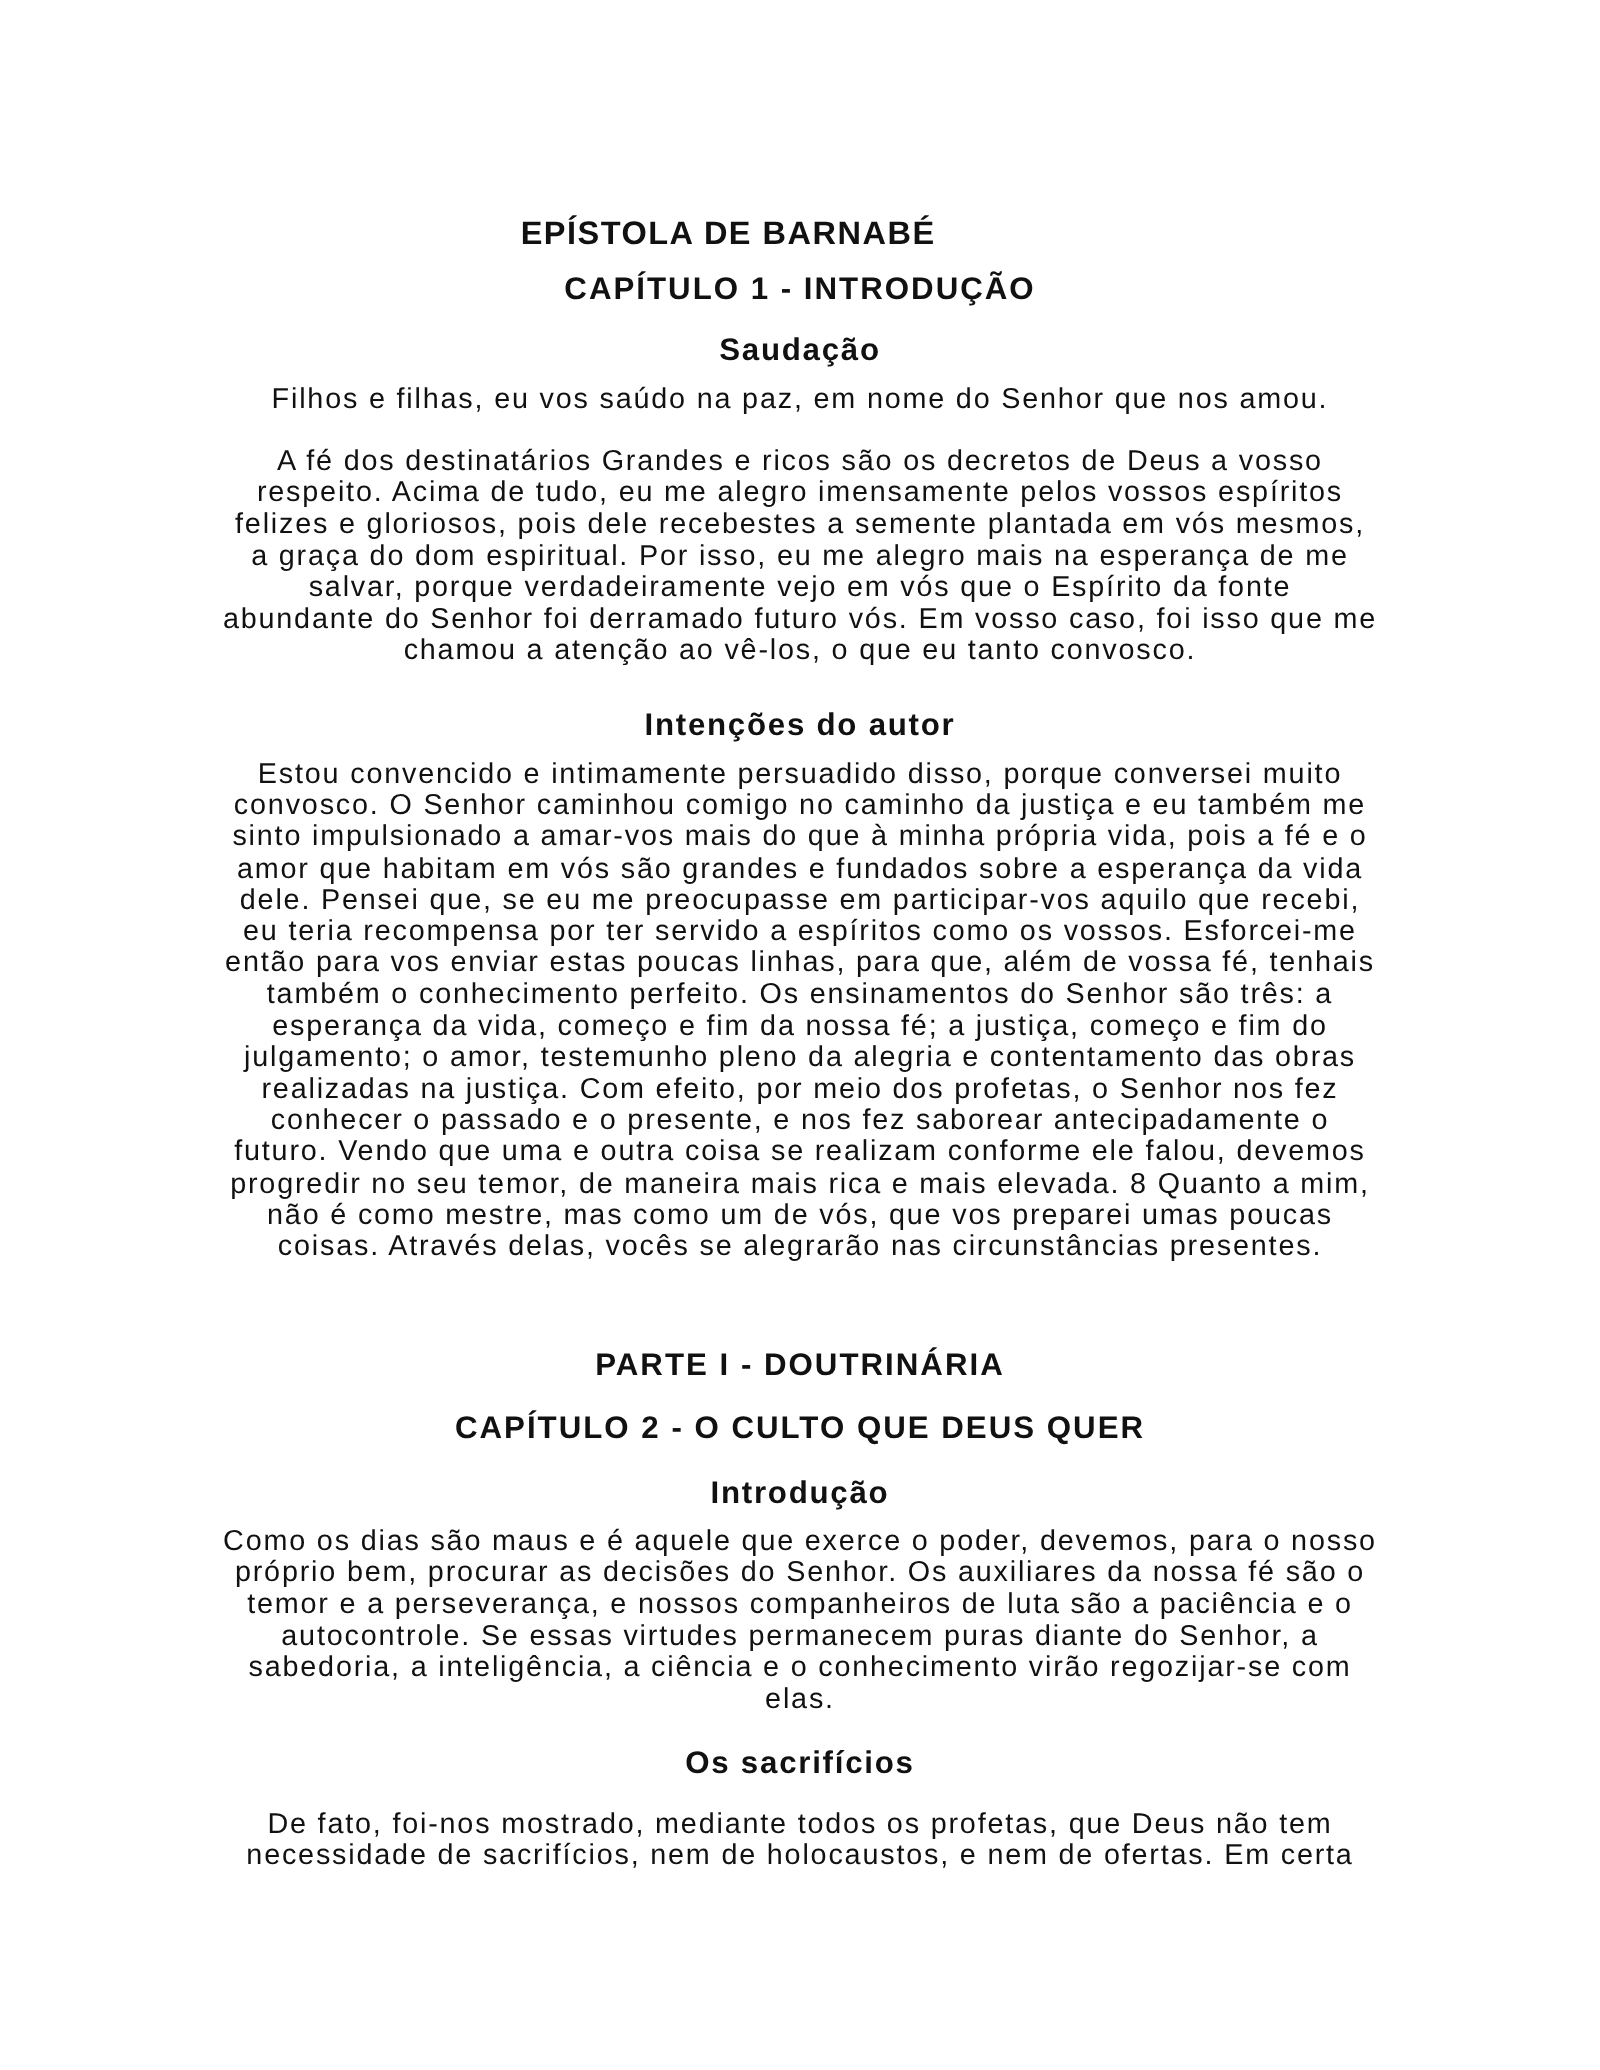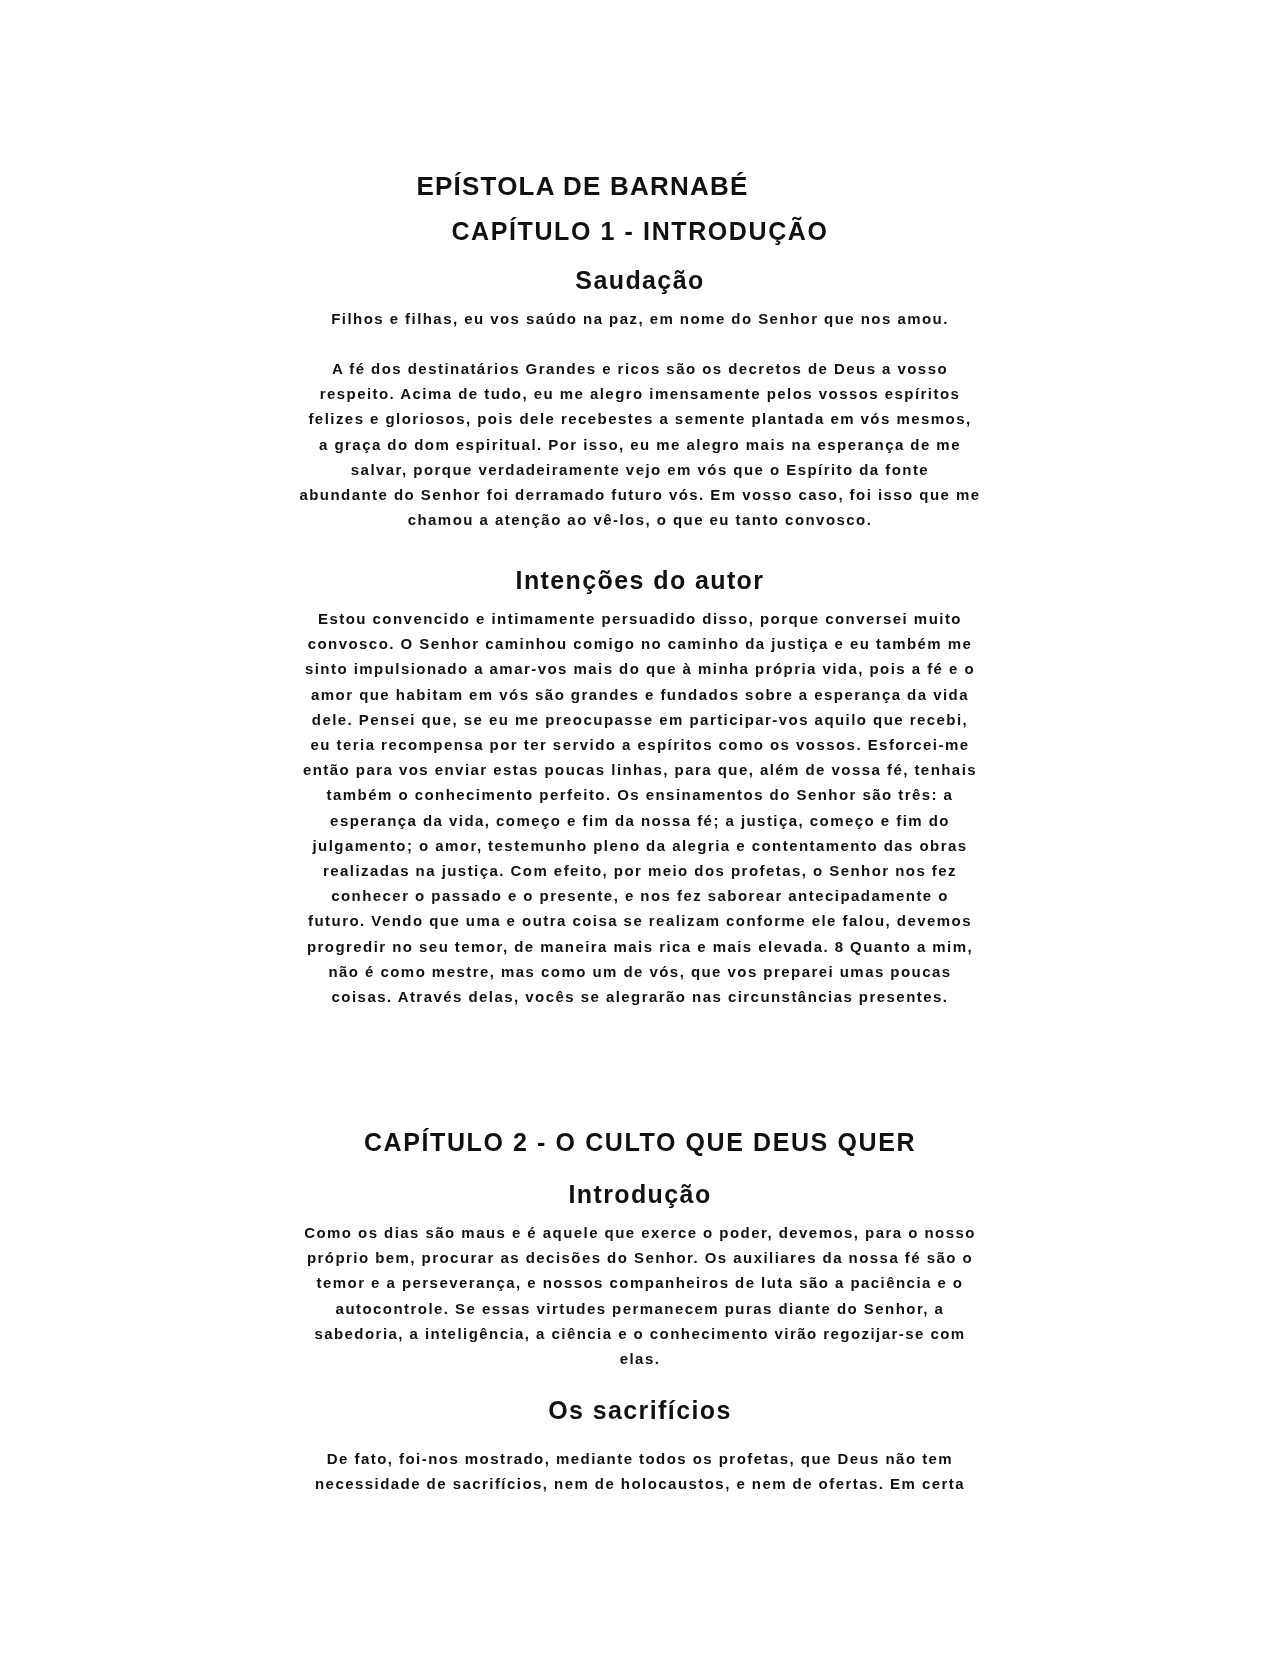--- a/index.html
+++ b/index.html
@@ -4,21 +4,21 @@
 <style>
   html, body { margin: 0; padding: 0; background: #ffffff; }
   body { width: 1280px; height: 1656px; position: relative; overflow: hidden;
          font-family: "Liberation Sans", "DejaVu Sans", sans-serif; color: #111111; }
   .page { position: absolute; left: 0; top: 0; width: 1280px; height: 1656px; }
   .title { position: absolute; left: 0; width: 1165px; text-align: center;
            font-weight: bold; font-size: 26px; letter-spacing: 1.2px; top: 151px; margin-top: 20px; }
   .heading { position: absolute; left: 0; width: 1280px; text-align: center;
              font-weight: bold; font-size: 25px; letter-spacing: 1.6px; }
   .block { position: absolute; left: 160px; width: 960px; text-align: center;
-           font-weight: bold; font-size: 15px; letter-spacing: 1.45px; line-height: 25.2px; }
+           font-weight: normal; font-size: 23px; letter-spacing: 1.45px; line-height: 25.2px; }
   .line { display: block; white-space: nowrap; }
 </style>
 </head>
 <body>
 
 <div class="page">
 
   <div class="title">EPÍSTOLA DE BARNABÉ</div>
 
   <div class="heading" style="top:217px">CAPÍTULO 1 - INTRODUÇÃO</div>
@@ -53,20 +53,21 @@
     <span class="line">esperança da vida, começo e fim da nossa fé; a justiça, começo e fim do</span>
     <span class="line">julgamento; o amor, testemunho pleno da alegria e contentamento das obras</span>
     <span class="line">realizadas na justiça. Com efeito, por meio dos profetas, o Senhor nos fez</span>
     <span class="line">conhecer o passado e o presente, e nos fez saborear antecipadamente o</span>
     <span class="line">futuro. Vendo que uma e outra coisa se realizam conforme ele falou, devemos</span>
     <span class="line">progredir no seu temor, de maneira mais rica e mais elevada. 8 Quanto a mim,</span>
     <span class="line">não é como mestre, mas como um de vós, que vos preparei umas poucas</span>
     <span class="line">coisas. Através delas, vocês se alegrarão nas circunstâncias presentes.</span>
   </div>
 
+  <div class="heading" style="top:1078px">PARTE I - DOUTRINÁRIA</div>
 
   <div class="heading" style="top:1128px">CAPÍTULO 2 - O CULTO QUE DEUS QUER</div>
 
   <div class="heading" style="top:1180px; letter-spacing:1.4px">Introdução</div>
 
   <div class="block" style="top:1220px">
     <span class="line">Como os dias são maus e é aquele que exerce o poder, devemos, para o nosso</span>
     <span class="line">próprio bem, procurar as decisões do Senhor. Os auxiliares da nossa fé são o</span>
     <span class="line">temor e a perseverança, e nossos companheiros de luta são a paciência e o</span>
     <span class="line">autocontrole. Se essas virtudes permanecem puras diante do Senhor, a</span>

